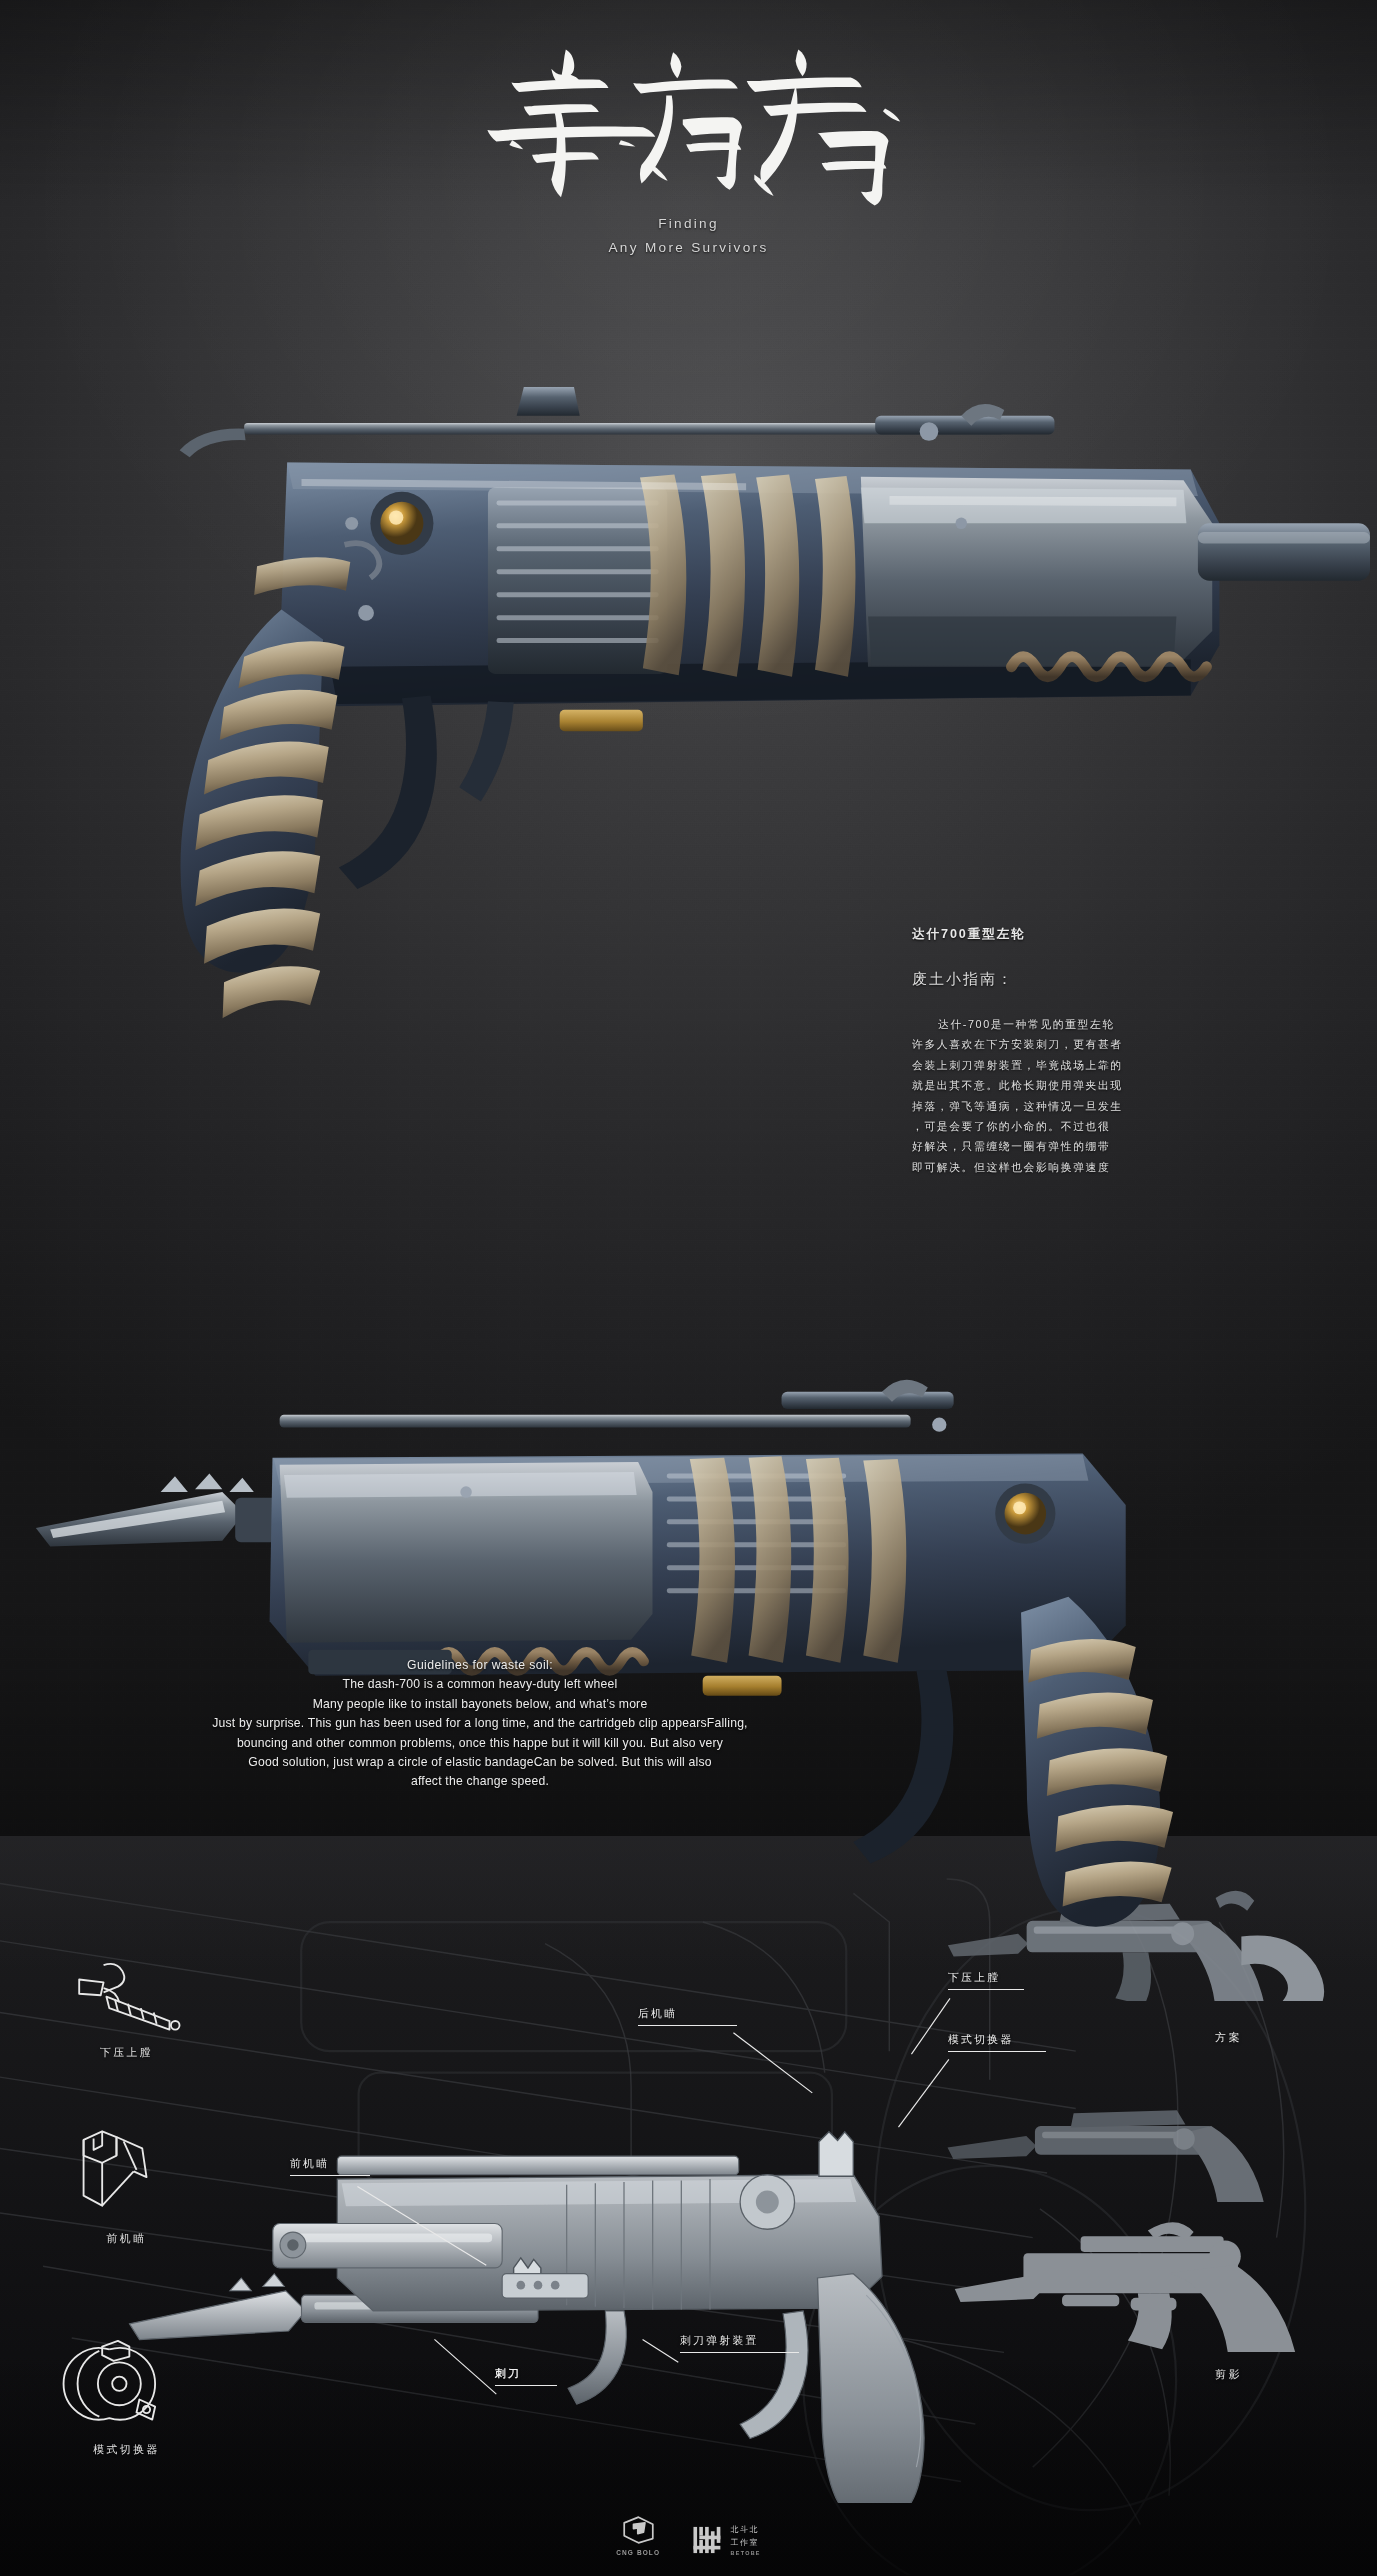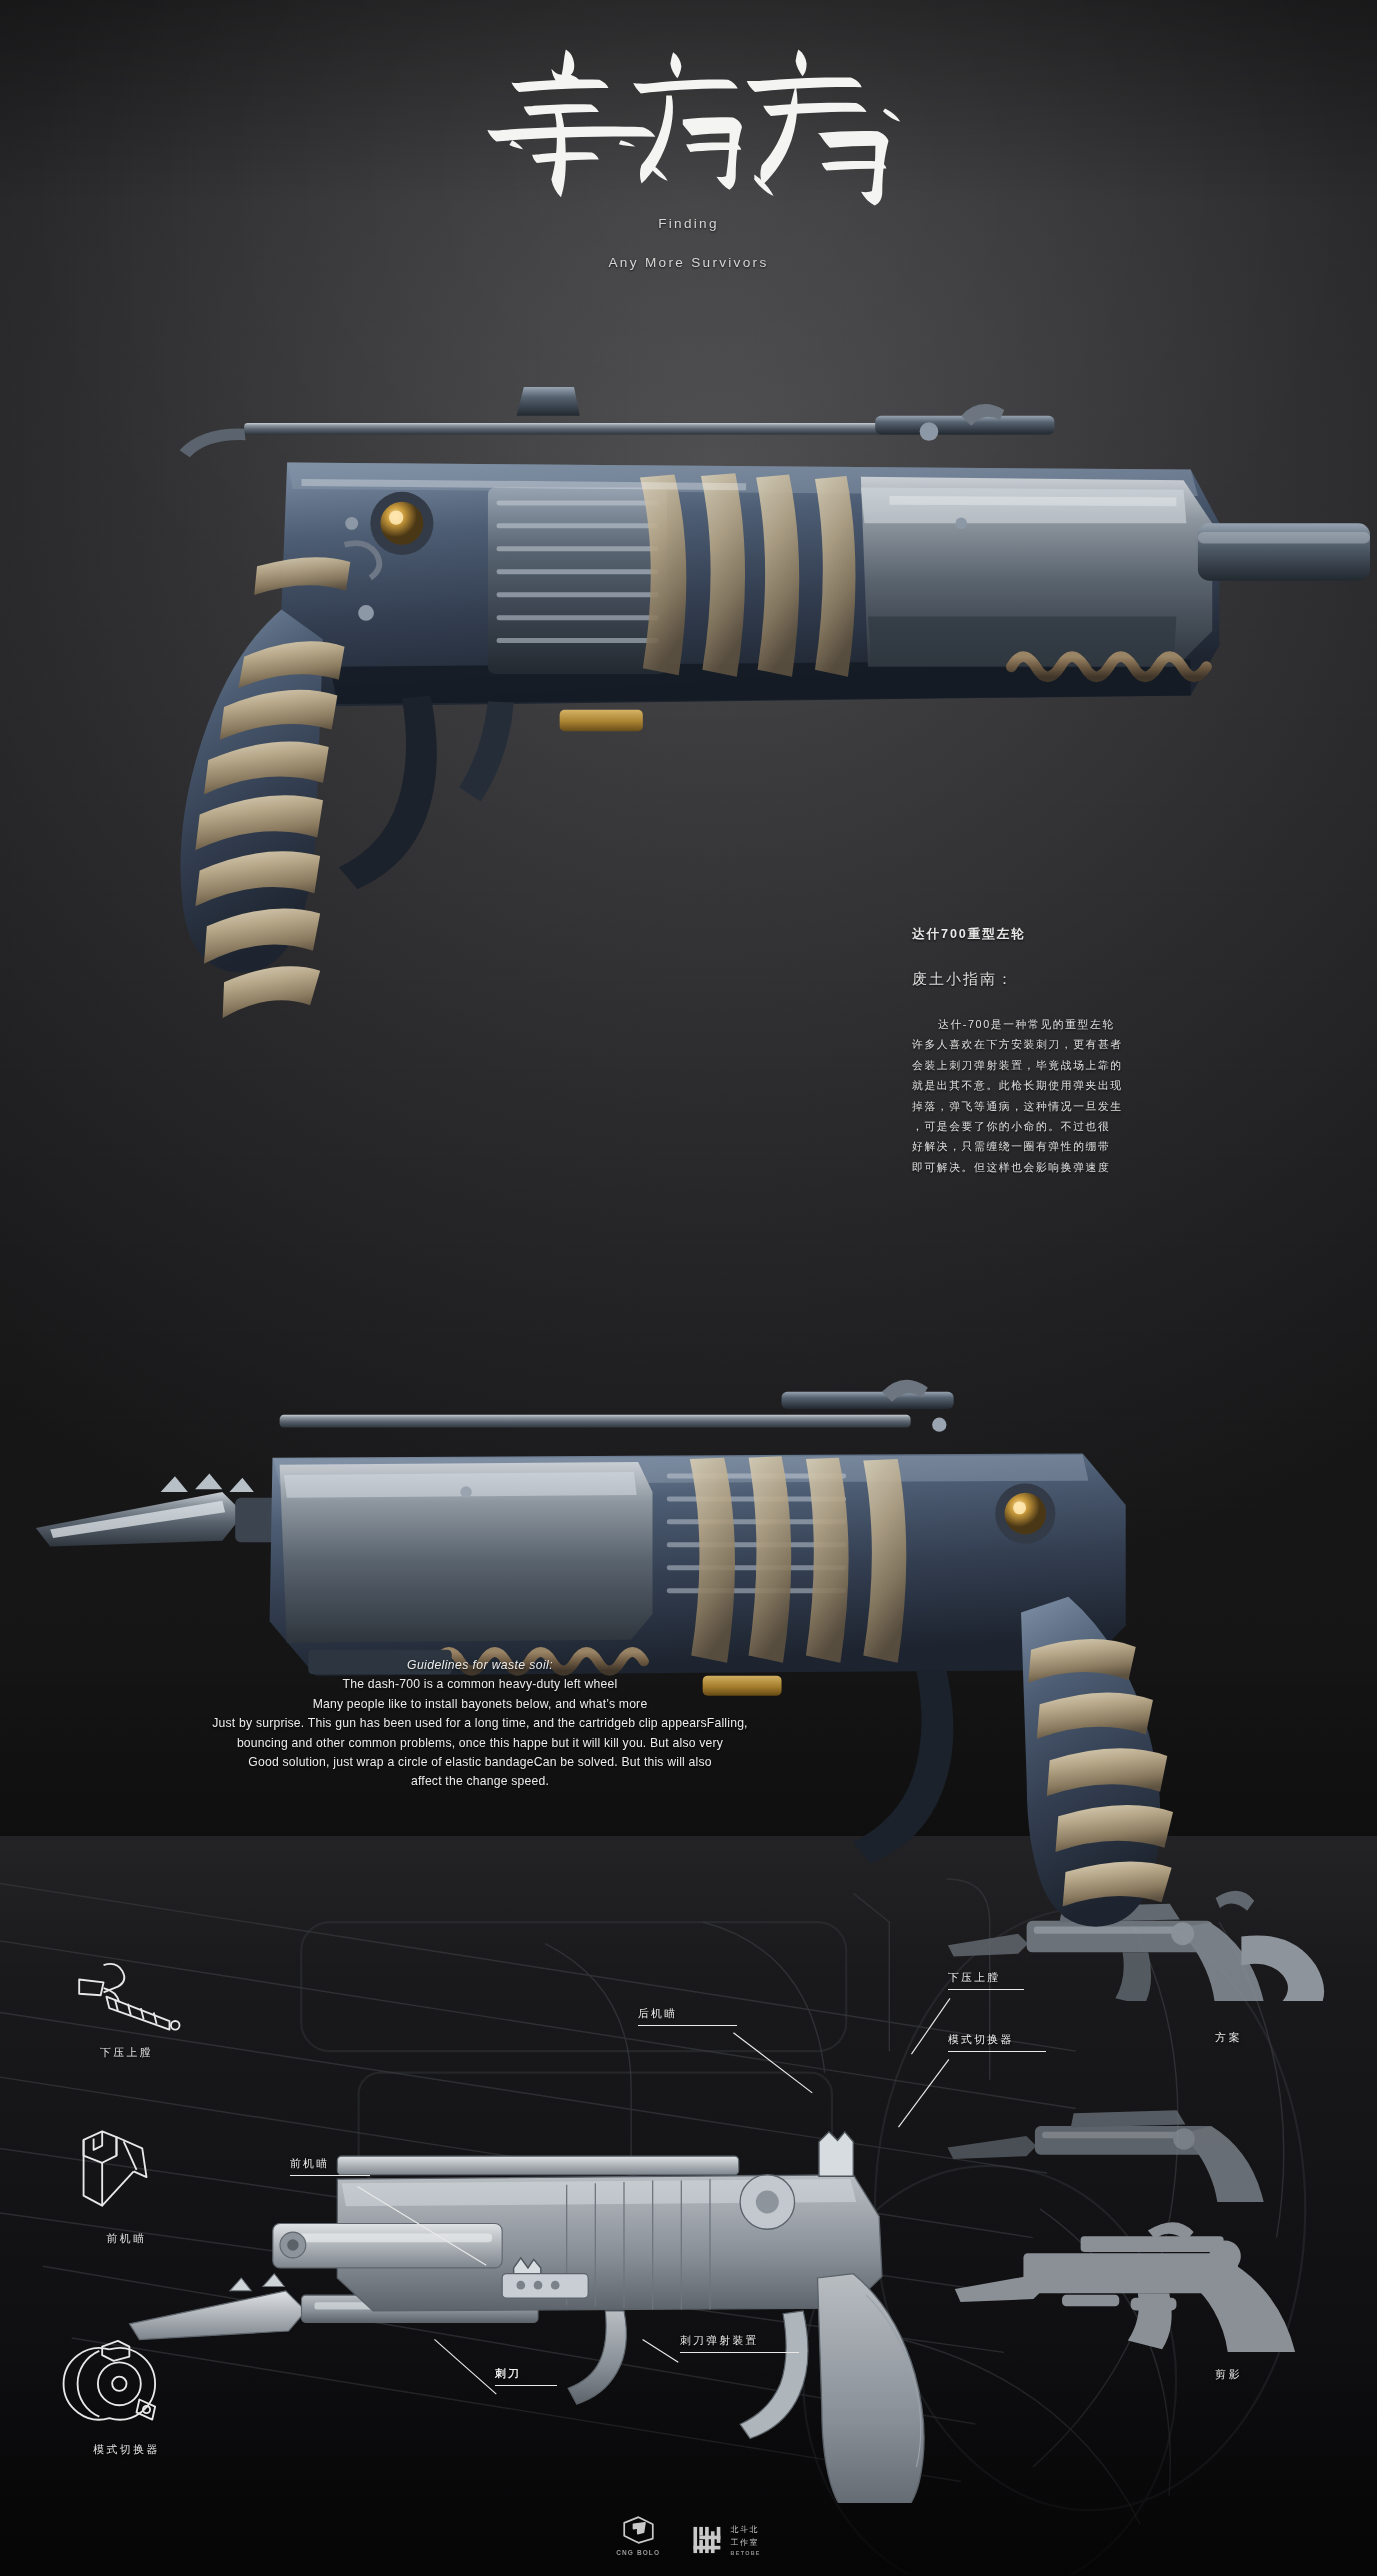--- a/index.html
+++ b/index.html
@@ -31,21 +31,21 @@
   }
 
   
   #header{ position:absolute; top:37px; left:0; width:100%; text-align:center; z-index:6; }
   .logo-brush{ height:172px; display:block; margin:0 auto; }
   .sub{
     font-size:13.6px; letter-spacing:2.3px; color:#d6d6d6; font-weight:400;
     text-shadow:0 0.7px 2.2px rgba(0,0,0,.8);
   }
   .sub.l1{ margin-top:7.2px; }
-  .sub.l2{ margin-top:24px; }
+  .sub.l2{ margin-top:9px; }
 
   
   .render{ position:absolute; z-index:3; }
   #render-top{ left:29px; top:308px; width:1341px; height:947px; }
   #render-bottom{ left:7.2px; top:1277px; width:1334px; height:717px; }
 
   
   #cn-block{
     position:absolute; left:912px; top:898px; width:301px; z-index:7;
     text-align:justify;
@@ -64,21 +64,21 @@
   }
   .cn-line.indent{ text-indent:26px; }
 
   #en-block{
     position:absolute; left:0; top:1656px; width:960px; z-index:7; text-align:center;
   }
   .en-line{
     font-size:12.2px; letter-spacing:0.2px; line-height:19.4px; color:#ededed; font-weight:400;
     text-shadow:0 0.7px 2.2px rgba(0,0,0,.8);
   }
-  .en-line.head{ letter-spacing:0.4px;font-style:italic; }
+  .en-line.head{ letter-spacing:0.4px; }
 
   
   #blueprint{
     position:absolute; left:0; top:1836px; width:1377px; height:740px; z-index:2;
     background:linear-gradient(180deg,#1d1d1f 0%,#151517 40%,#0e0e10 75%,#0a0a0b 100%);
     overflow:hidden;
   }
   #blueprint .bp-art{ position:absolute; inset:0; opacity:.5; }
   #bp-overlay{
     position:absolute; inset:0;

